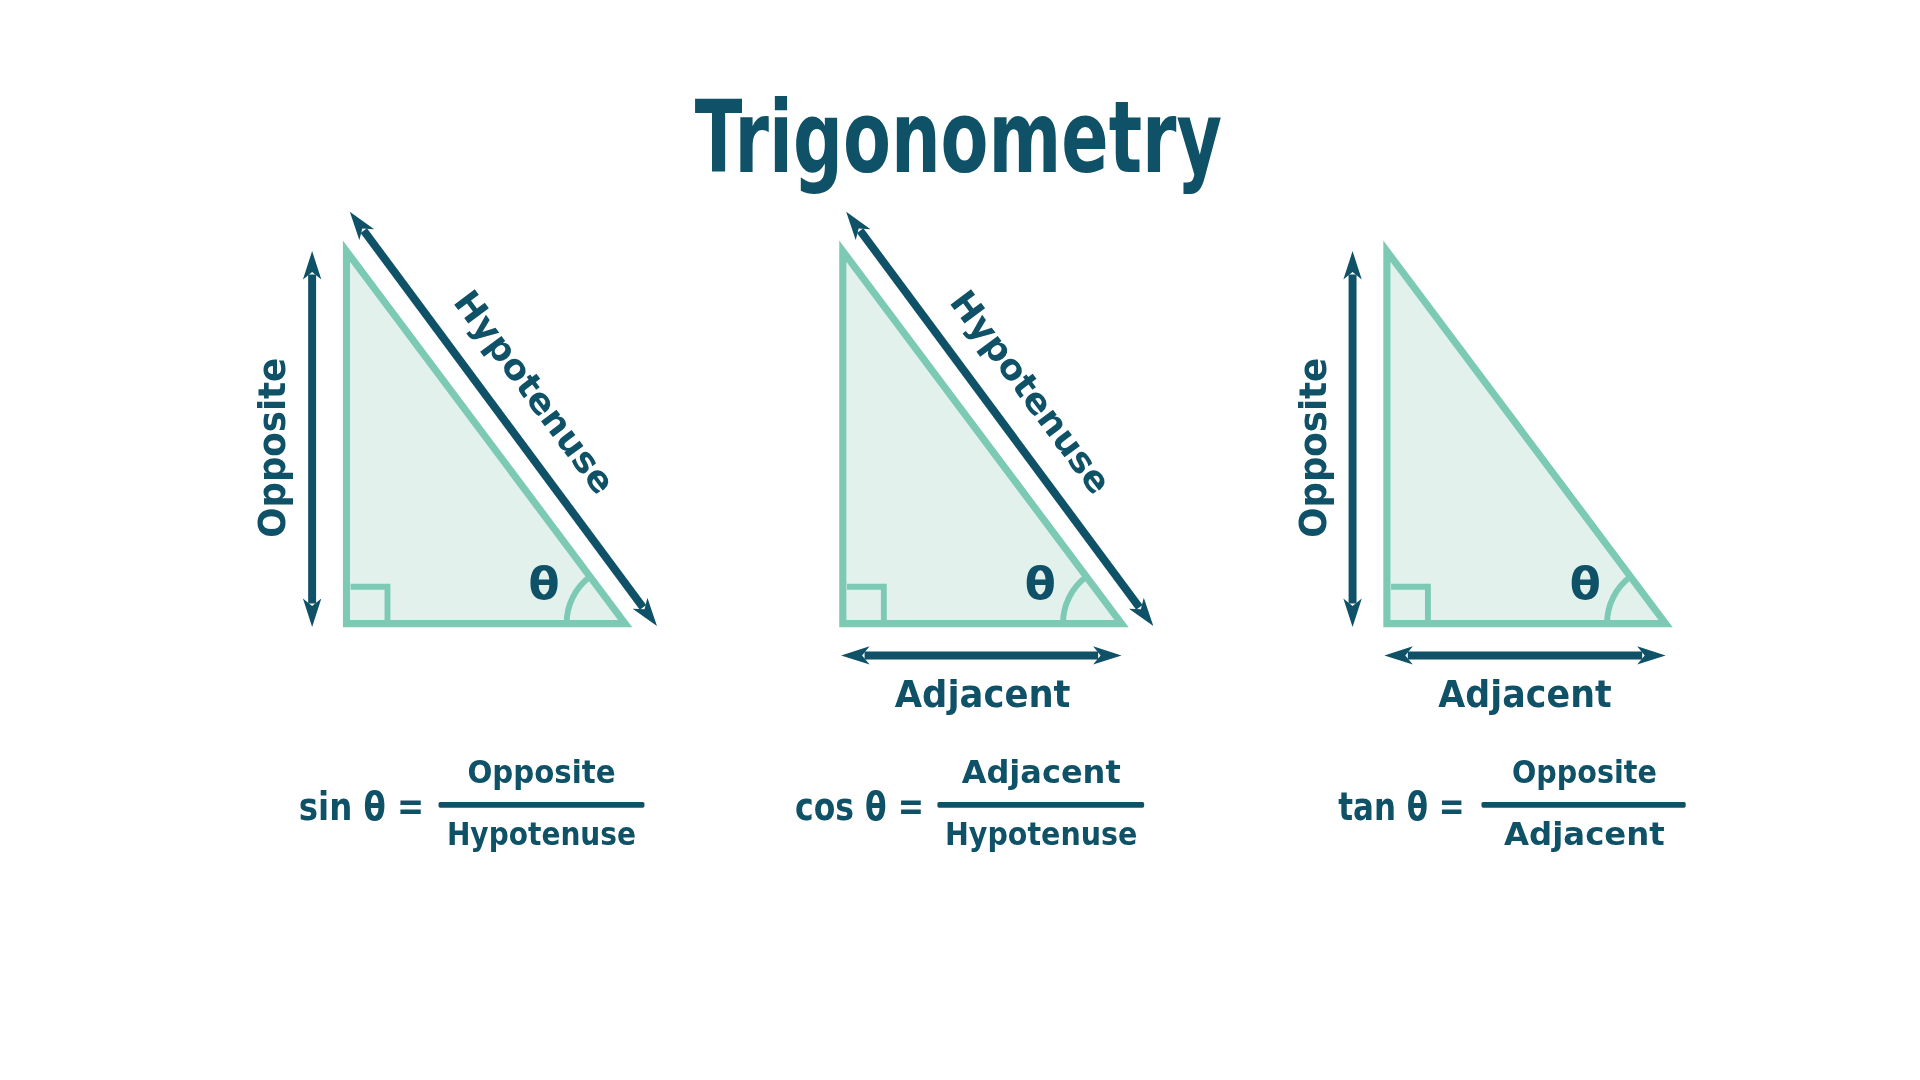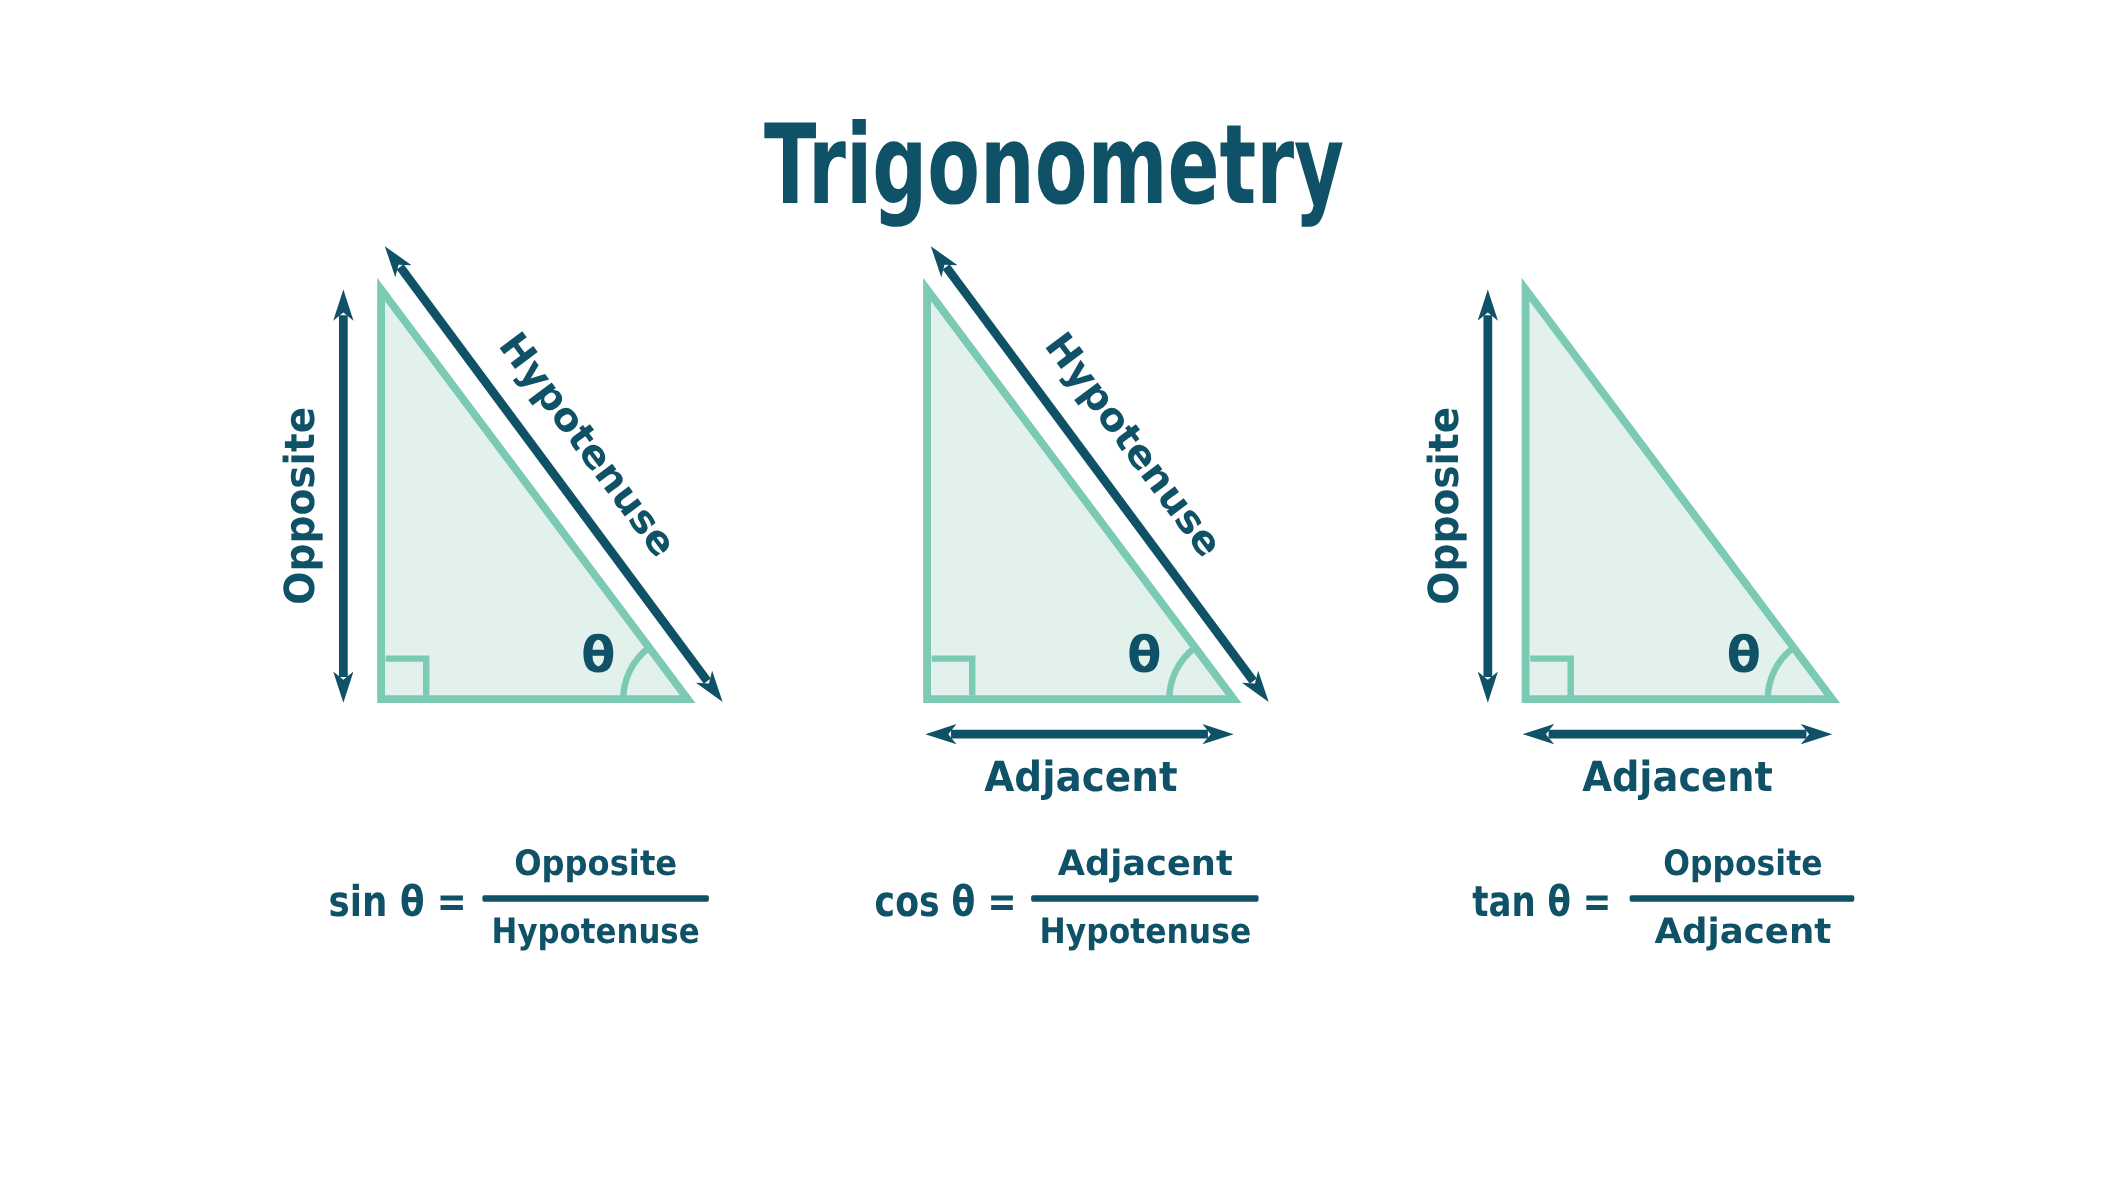--- a/index.html
+++ b/index.html
@@ -8,21 +8,20 @@
     --fill:#E3F1ED;
     --background:#FFFFFF;
   }
   html,body{margin:0;padding:0;background:var(--background);}
   .canvas{
     position:relative;
     width:1920px;height:904px;
     background:var(--background);
     overflow:hidden;
     font-family:"DejaVu Sans","Liberation Sans",sans-serif;
-    margin-top:12px;
   }
   svg{display:block;width:100%;height:100%;}
   text{
     font-family:"DejaVu Sans","Liberation Sans",sans-serif;
     font-weight:bold;
     fill:var(--dark);
   }
   .title-text{font-size:120px;}
   .side-label{font-size:42px;}
   .side-label-lg{font-size:45px;}

